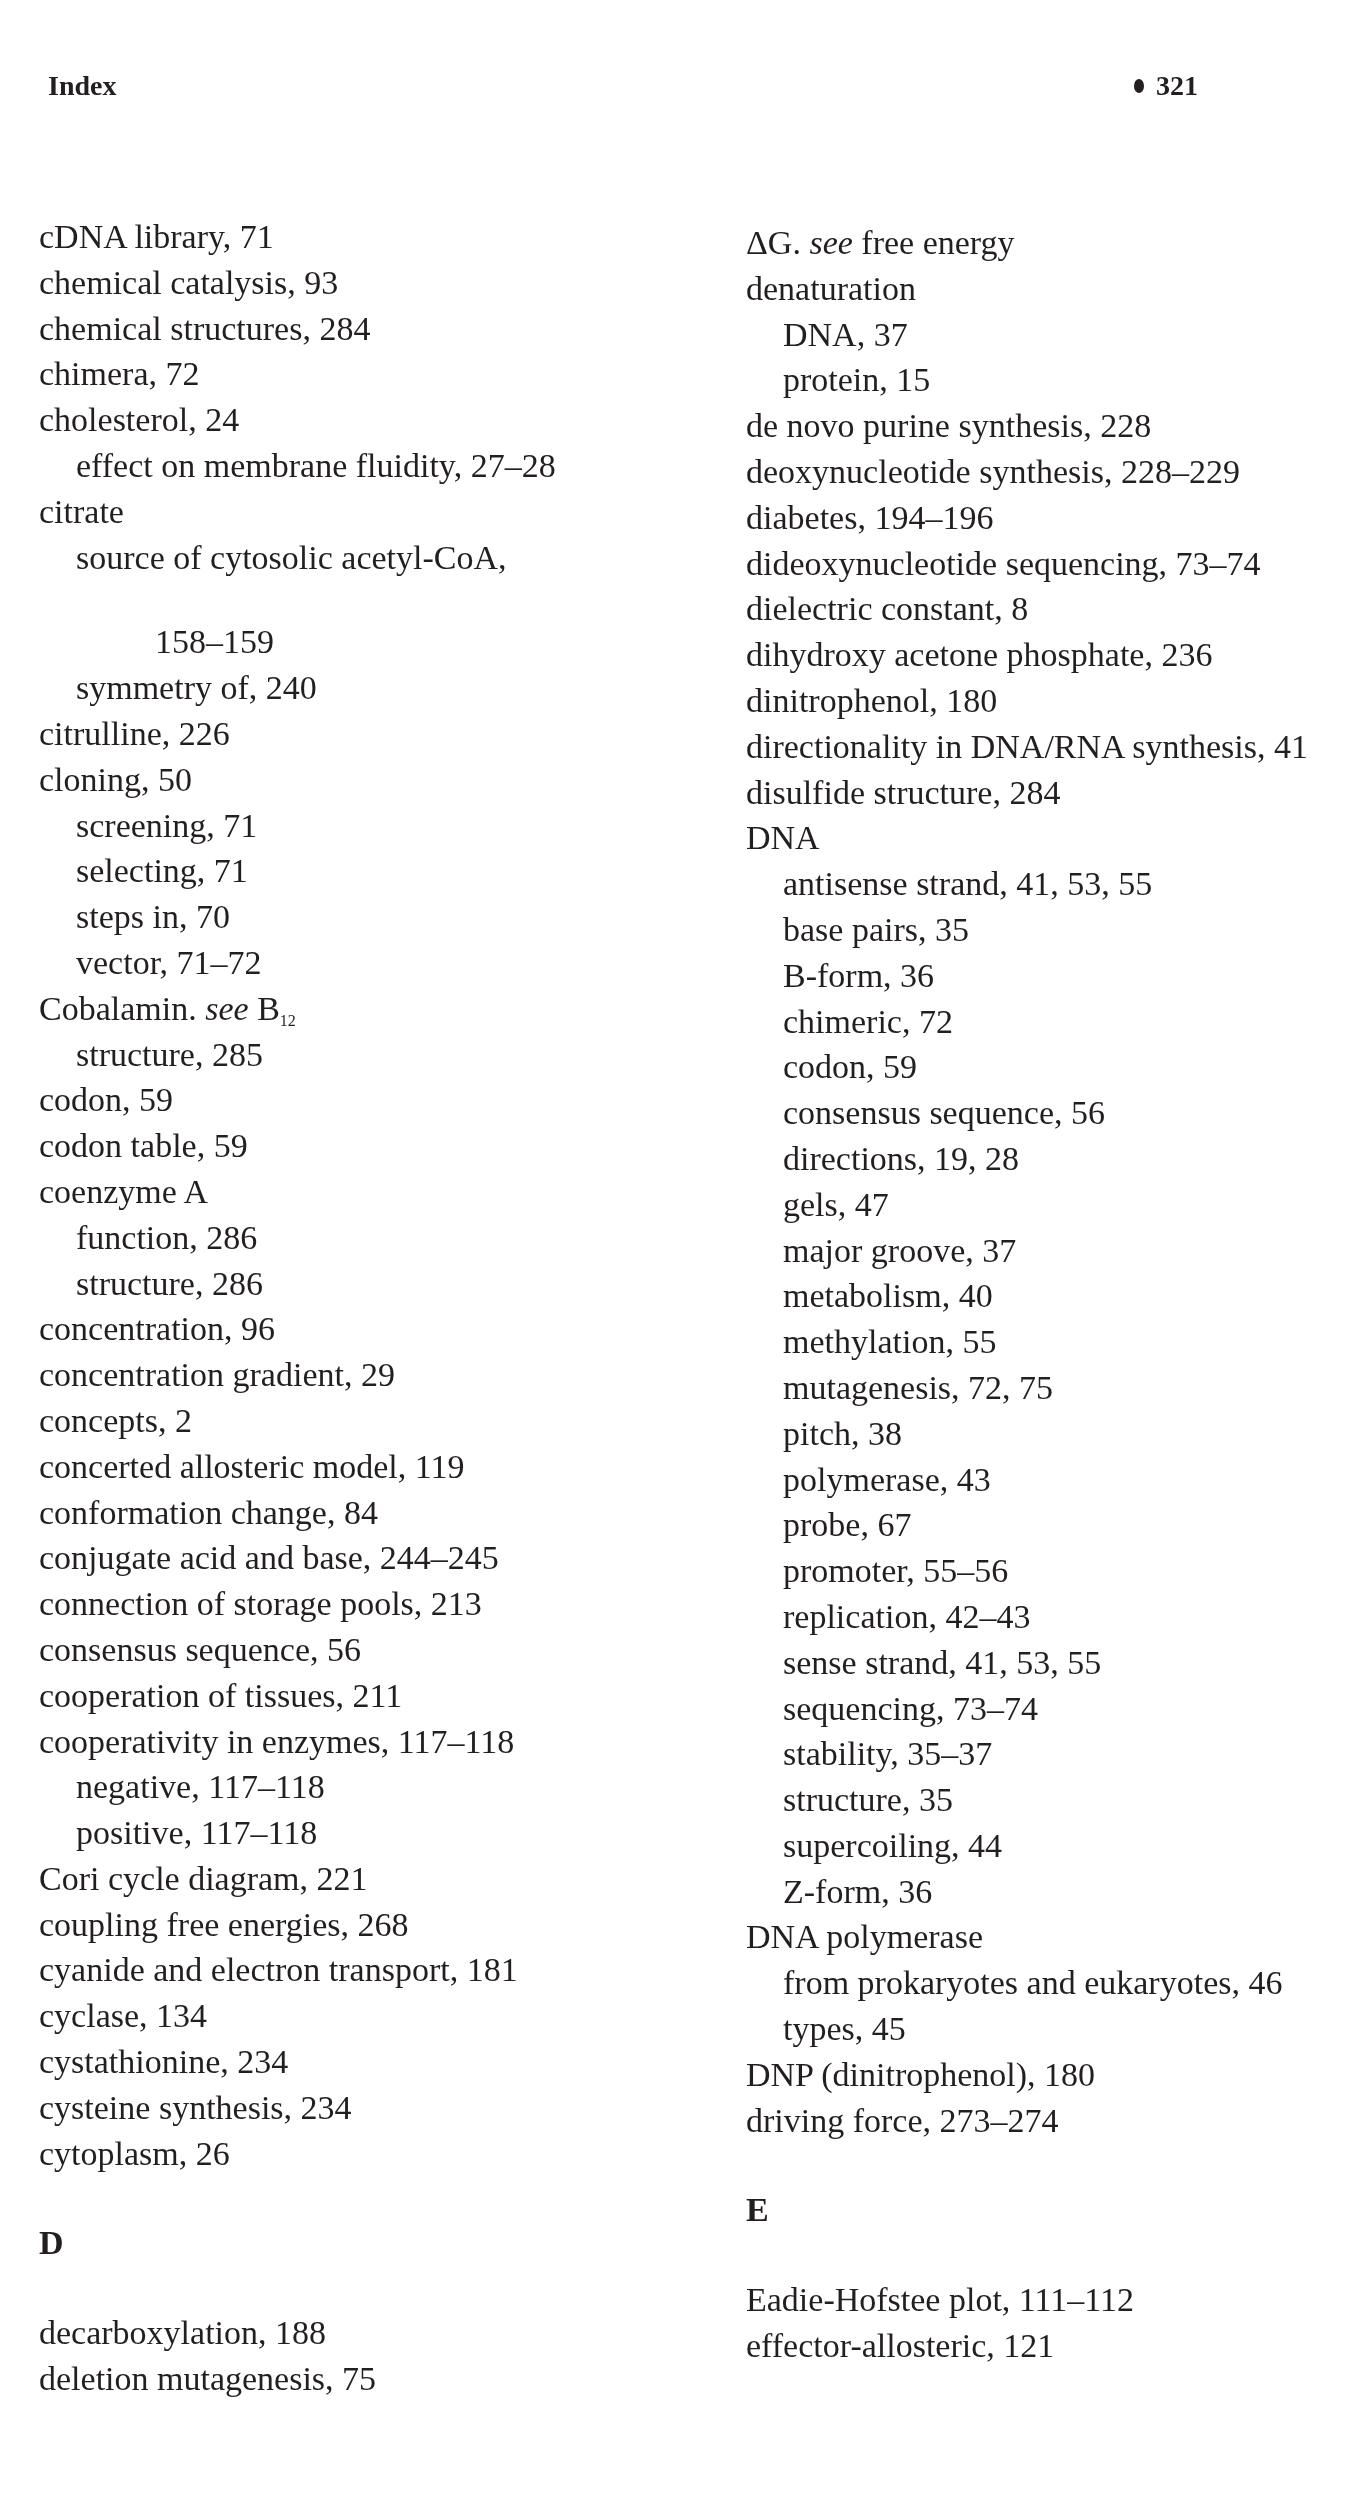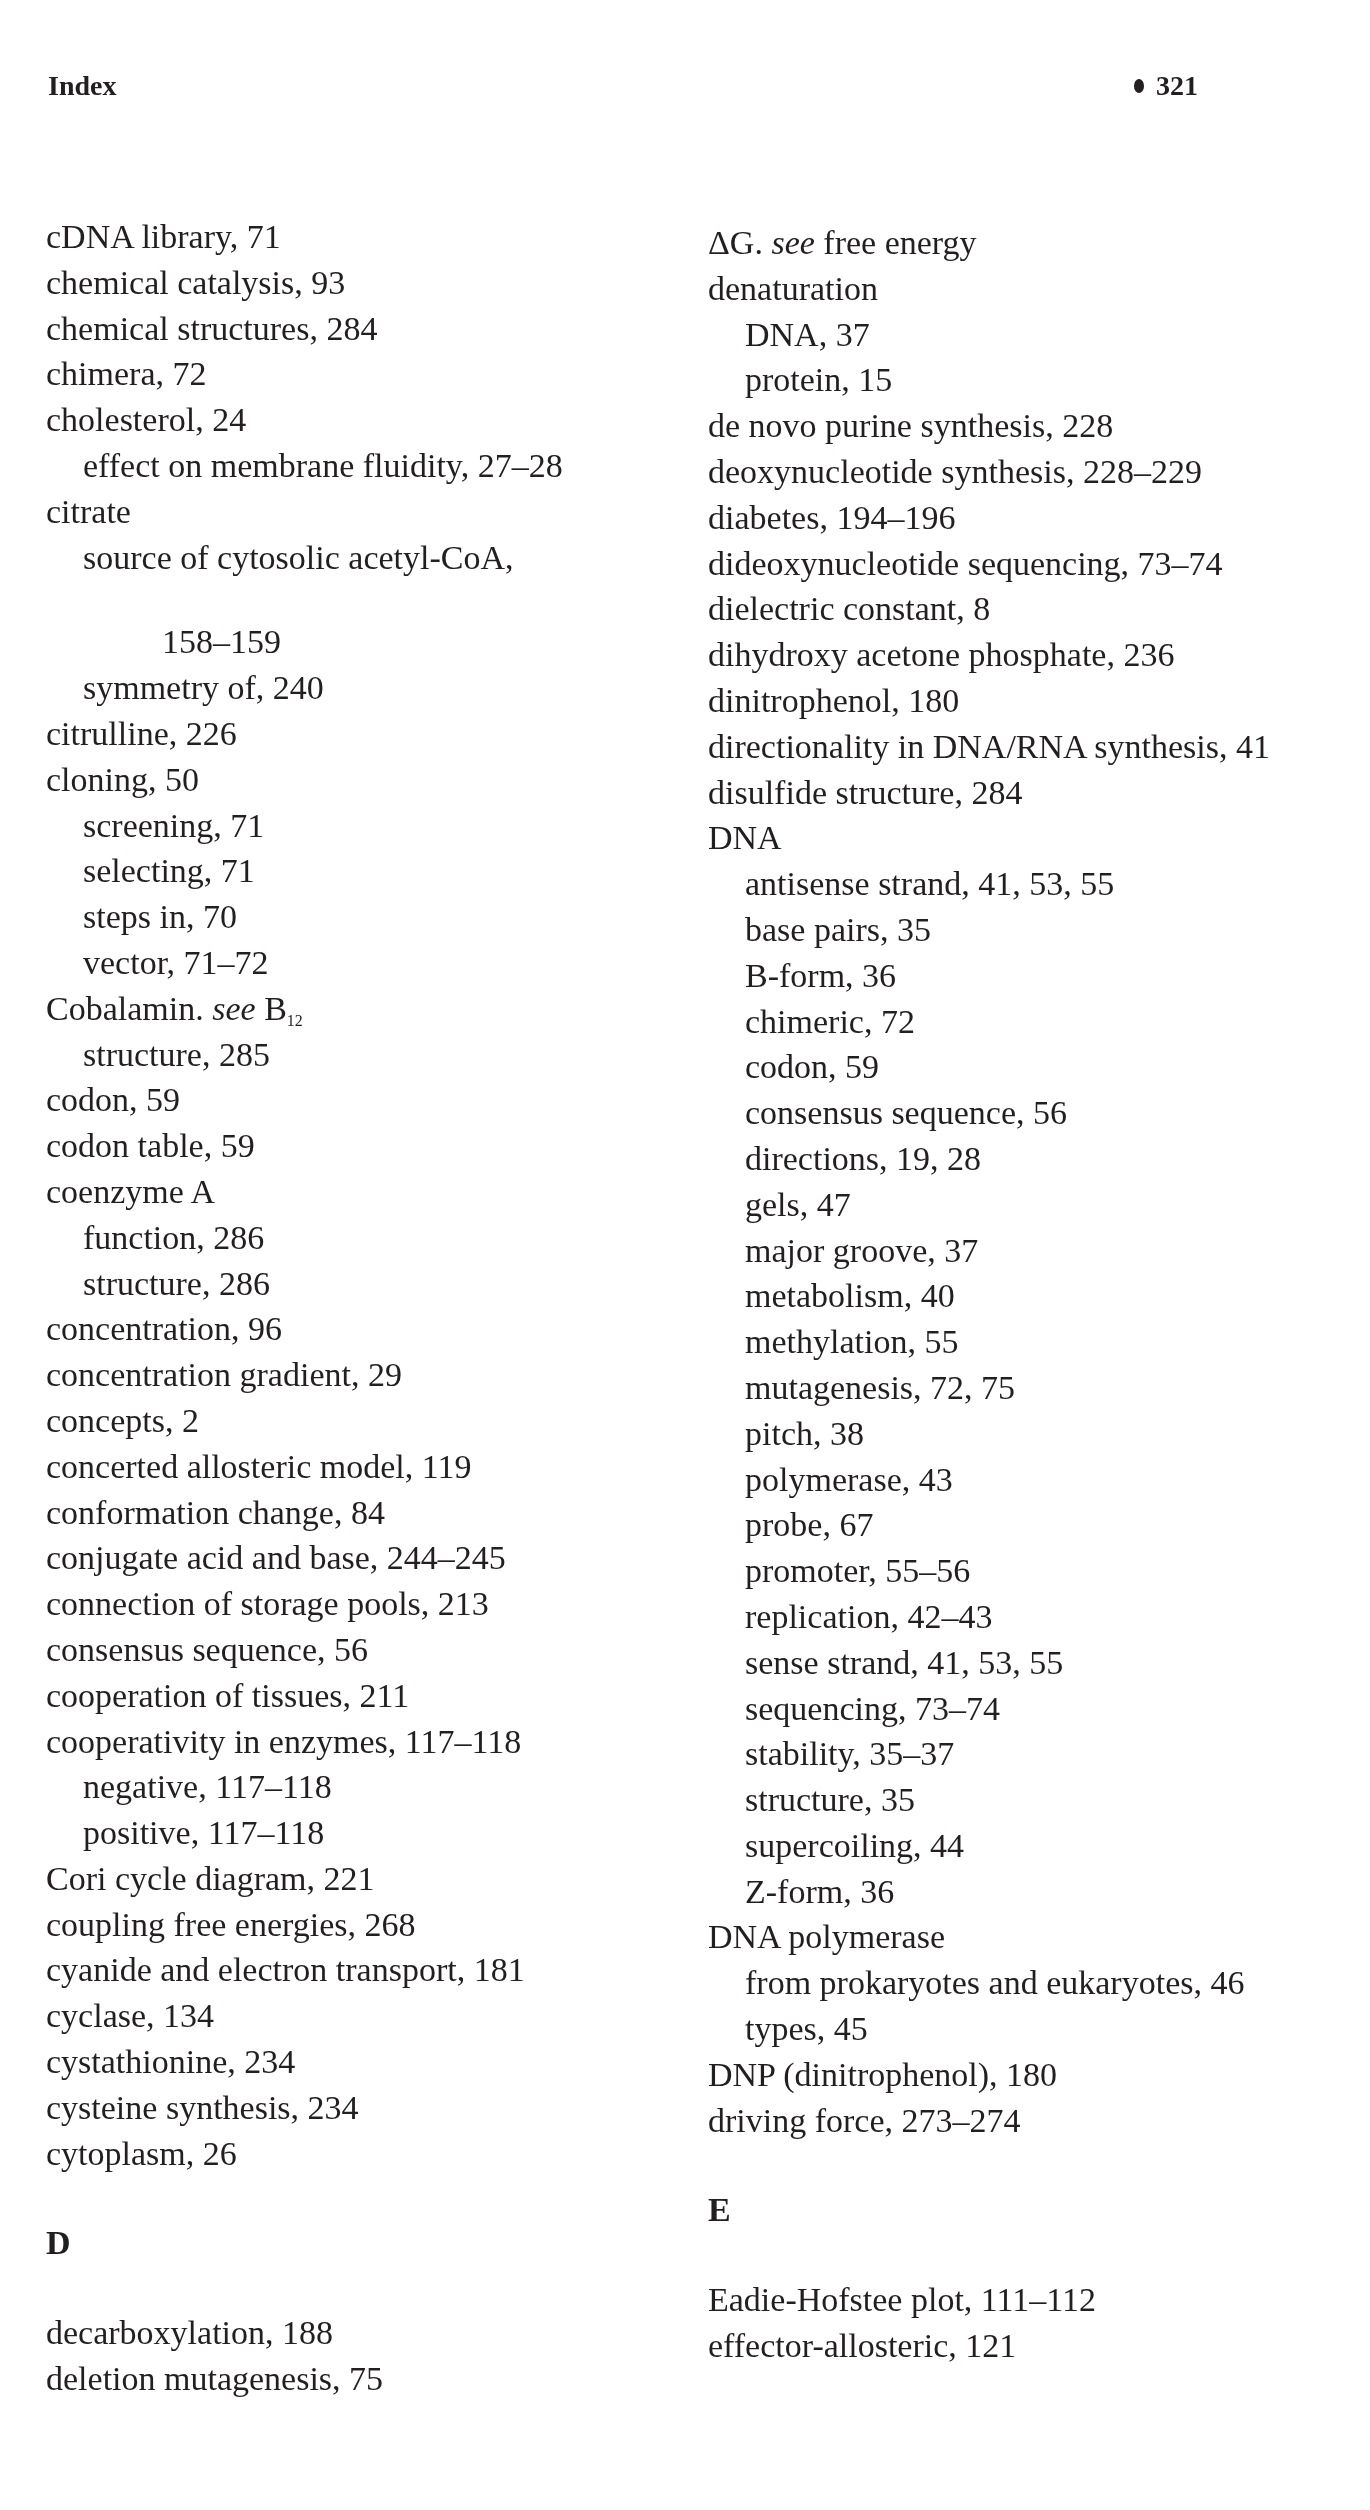--- a/index.html
+++ b/index.html
@@ -46,22 +46,22 @@
     margin-right: 12px;
     position: relative;
     top: -3px;
   }
   .column {
     position: absolute;
     font-size: 34px;
     line-height: 45.8px;
     white-space: nowrap;
   }
-  .column.left { left: 46px; top: 214px; width: 660px; }
-  .column.right { left: 708px; top: 220px; width: 624px; overflow: visible; }
+  .column.left { left: 39px; top: 214px; width: 660px; }
+  .column.right { left: 746px; top: 220px; width: 624px; overflow: visible; }
   .entry { display: block; height: 45.8px; }
   .entry.sub { padding-left: 37px; }
   .entry.cont { padding-left: 116px; margin-top: 39px; }
   .letter-head {
     display: block;
     font-weight: bold;
     font-size: 34px;
     height: 45.8px;
     margin-top: 44px;
     margin-bottom: 44px;

